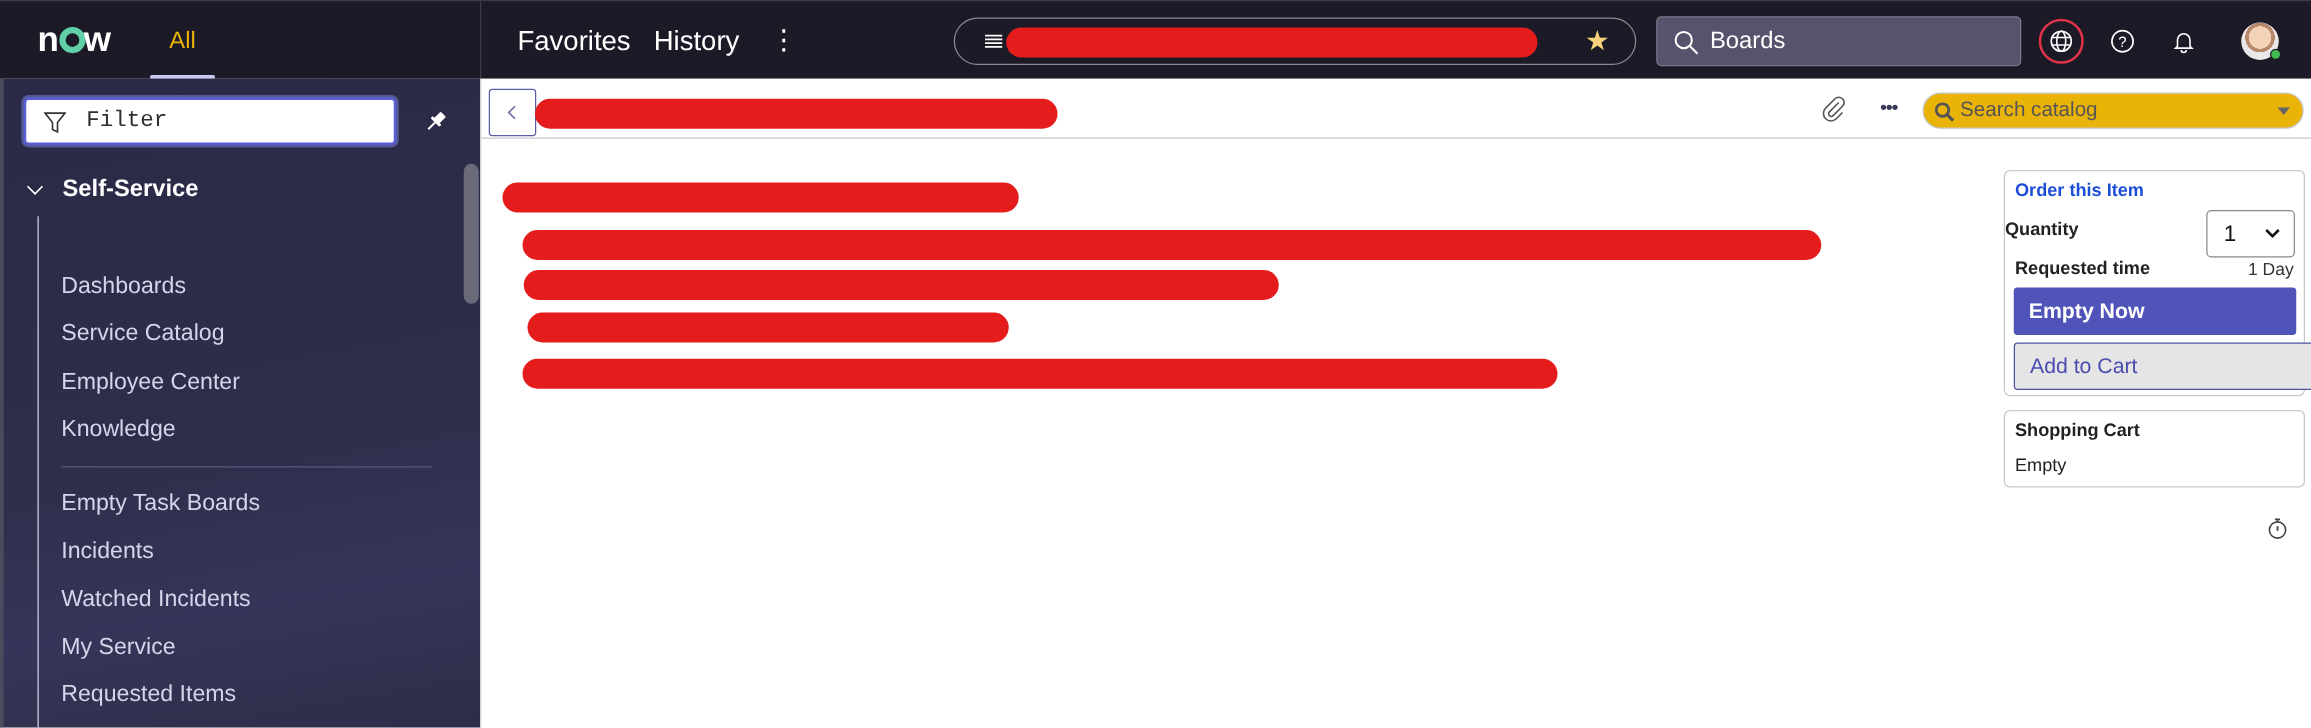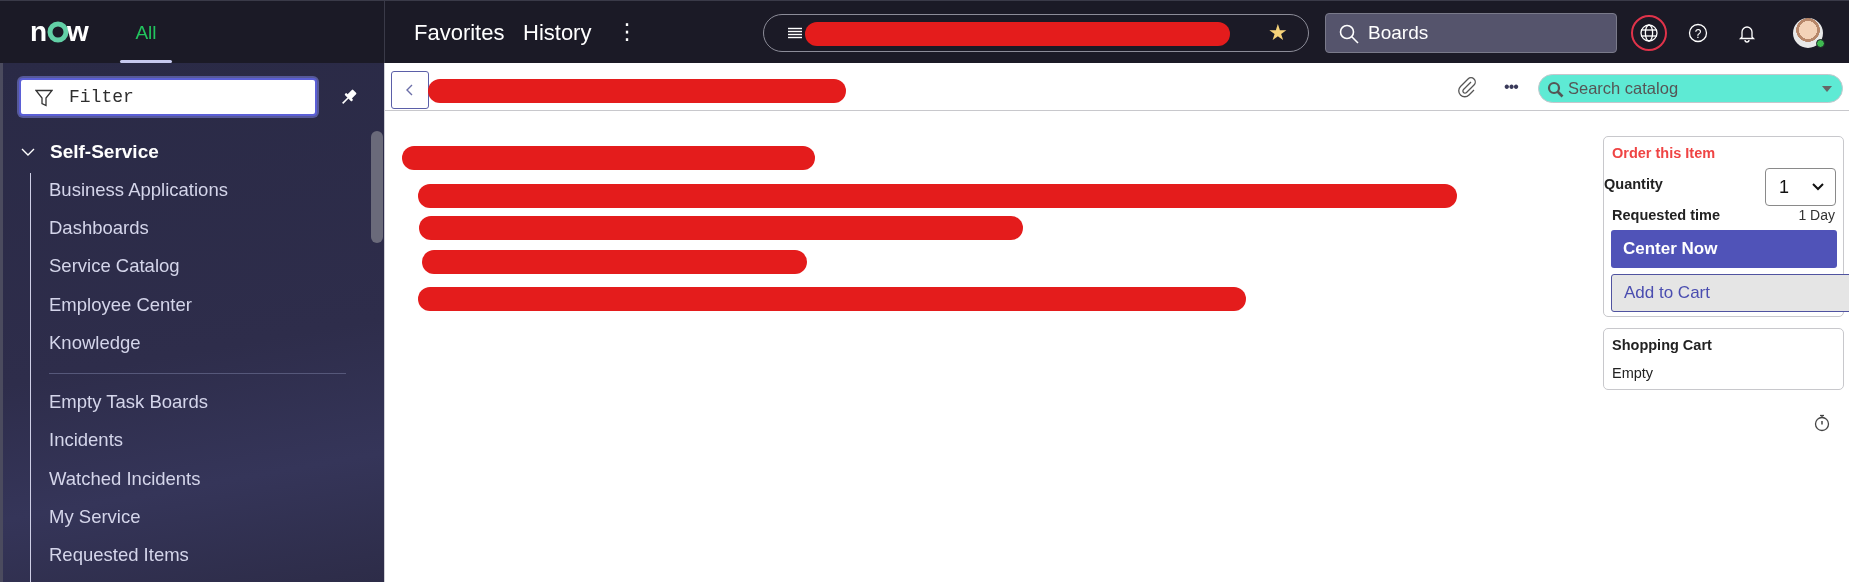--- a/index.html
+++ b/index.html
@@ -1,21 +1,21 @@
 <!DOCTYPE html>
 <html><head>
 <meta charset="utf-8">
 <style>
   * { box-sizing: border-box; margin: 0; padding: 0; }
   html, body { width: 1849px; height: 582px; overflow: hidden; background: #ffffff; font-family: "Liberation Sans", sans-serif; }
 
   
   .topbar { position: absolute; left: 0; top: 0; width: 1849px; height: 63px; background: #1b1a26; border-top: 1px solid #3a3a48; }
   .logo { position: absolute; left: 30px; top: 16px; width: 70px; height: 30px; }
-  .tab-all { position: absolute; left: 120px; top: 0; width: 52px; height: 63px; color: #22c55e; font-size: 19px; display: flex; align-items: center; justify-content: center; cursor: pointer; }
+  .tab-all { position: absolute; left: 120px; top: 0; width: 52px; height: 63px; color: #eab308; font-size: 19px; display: flex; align-items: center; justify-content: center; cursor: pointer; }
   .tab-all::after { content: ""; position: absolute; left: 0; right: 0; bottom: 1px; height: 3px; border-radius: 2px; background: #c7c9f0; }
   .vsep-top { position: absolute; left: 384px; top: 0; width: 1px; height: 63px; background: #3a3a48; }
   .nav-link { position: absolute; top: 0; height: 63px; color: #fff; font-size: 22px; display: flex; align-items: center; cursor: pointer; }
   .kebab { position: absolute; left: 616px; top: 20px; width: 14px; height: 24px; color: #fff; font-size: 22px; line-height: 22px; text-align: center; cursor: pointer; }
   .context-pill { position: absolute; left: 763px; top: 13px; width: 546px; height: 38px; border: 1px solid #8c8c98; border-radius: 19px; }
   .ctx-list-icon { position: absolute; left: 24px; top: 12px; width: 14px; height: 12px; }
   .ctx-redact { position: absolute; left: 41px; top: 7px; width: 425px; height: 24px; background: #e41c1c; border-radius: 12px; }
   .ctx-star { position: absolute; left: 504px; top: 7px; color: #f6d37a; font-size: 22px; line-height: 22px; cursor: pointer; }
   .global-search { position: absolute; left: 1325px; top: 12px; width: 292px; height: 40px; background: #55546c; border: 1px solid #7a7a8a; border-radius: 4px; }
   .gs-icon { position: absolute; left: 13px; top: 10px; width: 20px; height: 20px; }
@@ -40,30 +40,30 @@
   .sb-item { position: absolute; left: 49px; height: 30px; line-height: 30px; color: #d4d5ea; font-size: 18.5px; cursor: pointer; white-space: nowrap; }
   .sb-divider { position: absolute; left: 49px; top: 310px; width: 297px; height: 1px; background: #56587a; }
 
   
   .main { position: absolute; left: 384px; top: 63px; width: 1465px; height: 519px; background: #fff; border-left: 1px solid #d0d0d6; }
   .subheader { position: absolute; left: 0; top: 0; width: 1465px; height: 48px; border-bottom: 1px solid #c8c8cc; }
   .back-btn { position: absolute; left: 6px; top: 8px; width: 38px; height: 38px; border: 1px solid #5b5fa8; border-radius: 3px; display: flex; align-items: center; justify-content: center; cursor: pointer; background: #fff; }
   .title-redact { position: absolute; left: 43px; top: 16px; width: 418px; height: 24px; background: #e41c1c; border-radius: 12px; }
   .attach-icon { position: absolute; left: 1071px; top: 13px; width: 22px; height: 22px; cursor: pointer; }
   .more-icon { position: absolute; left: 1115px; top: 13px; width: 22px; height: 22px; color: #3a3a5a; font-size: 16px; line-height: 22px; text-align: center; letter-spacing: -1px; cursor: pointer; }
-  .catalog-search { position: absolute; left: 1153px; top: 11px; width: 305px; height: 29px; border: 1px solid #c6c6cc; border-radius: 15px; background: #5eead4; cursor: text; }
+  .catalog-search { position: absolute; left: 1153px; top: 11px; width: 305px; height: 29px; border: 1px solid #c6c6cc; border-radius: 15px; background: #eab308; cursor: text; }
   .cs-icon { position: absolute; left: 8px; top: 6px; width: 17px; height: 17px; }
   .cs-text { position: absolute; left: 29px; top: 0; height: 27px; line-height: 27px; color: #555; font-size: 16.5px; }
   .cs-caret { position: absolute; right: 10px; top: 11px; width: 0; height: 0; border-left: 5px solid transparent; border-right: 5px solid transparent; border-top: 6px solid #666; }
 
   .redact { position: absolute; height: 24px; background: #e41c1c; border-radius: 12px; }
 
   
   .order-card { position: absolute; left: 1218px; top: 73px; width: 241px; height: 181px; border: 1px solid #c8c8cc; border-radius: 5px; background: #fff; }
-  .oc-title { position: absolute; left: 8px; top: 8px; font-size: 14.5px; font-weight: bold; color: #ef4444; }
+  .oc-title { position: absolute; left: 8px; top: 8px; font-size: 14.5px; font-weight: bold; color: #1d4ed8; }
   .oc-qty-label { position: absolute; left: 0; top: 39px; font-size: 14.5px; font-weight: bold; color: #222; }
   .qty-select { position: absolute; left: 161px; top: 31px; width: 71px; height: 38px; border: 1px solid #8a8a8a; border-radius: 4px; background: #fff; cursor: pointer; }
   .qty-value { position: absolute; left: 13px; top: 0; line-height: 36px; font-size: 18px; color: #111; }
   .qty-chev { position: absolute; right: 10px; top: 12px; width: 14px; height: 12px; }
   .oc-del-label { position: absolute; left: 8px; top: 70px; font-size: 14.5px; font-weight: bold; color: #222; }
   .oc-del-value { position: absolute; right: 8px; top: 70px; font-size: 14px; color: #333; }
   .btn-order { position: absolute; left: 7px; top: 93px; width: 226px; height: 38px; background: #5053b8; border-radius: 3px; color: #fff; font-size: 17px; font-weight: bold; padding-left: 12px; line-height: 38px; cursor: pointer; }
   .btn-cart { position: absolute; left: 7px; top: 137px; width: 256px; height: 38px; border: 1px solid #5053a0; border-radius: 3px; color: #4a4db0; font-size: 17px; font-weight: normal; padding-left: 12px; line-height: 36px; background: #e5e5e5; cursor: pointer; }
   .cart-card { position: absolute; left: 1218px; top: 265px; width: 241px; height: 62px; border: 1px solid #c8c8cc; border-radius: 5px; background: #fff; }
   .cc-title { position: absolute; left: 8px; top: 8px; font-size: 14.5px; font-weight: bold; color: #222; }
@@ -149,21 +149,20 @@
   <div class="sb-scroll"></div>
 
   <div class="section-head">
     <svg class="chev" viewBox="0 0 16 16">
         <polyline points="2,5 8,11 14,5" fill="none" stroke="#fff" stroke-width="1.4"></polyline>
       </svg>
     <span>Self-Service</span>
   </div>
   <div class="tree-line"></div>
 
-  <div class="sb-item" style="top:112px">Business Applications</div>
   <div class="sb-item" style="top:150px">Dashboards</div>
   <div class="sb-item" style="top:188px">Service Catalog</div>
   <div class="sb-item" style="top:227px">Employee Center</div>
   <div class="sb-item" style="top:265px">Knowledge</div>
   <div class="sb-divider"></div>
   <div class="sb-item" style="top:324px">Empty Task Boards</div>
   <div class="sb-item" style="top:362px">Incidents</div>
   <div class="sb-item" style="top:401px">Watched Incidents</div>
   <div class="sb-item" style="top:439px">My Service</div>
   <div class="sb-item" style="top:477px">Requested Items</div>
@@ -203,21 +202,21 @@
     <div class="oc-title">Order this Item</div>
     <div class="oc-qty-label">Quantity</div>
     <div class="qty-select">
       <span class="qty-value">1</span>
       <svg class="qty-chev" viewBox="0 0 14 12">
           <polyline points="2,3 7,8 12,3" fill="none" stroke="#111" stroke-width="2"></polyline>
         </svg>
     </div>
     <div class="oc-del-label">Requested time</div>
     <div class="oc-del-value">1 Day</div>
-    <div class="btn-order">Center Now</div>
+    <div class="btn-order">Empty Now</div>
     <div class="btn-cart">Add to Cart</div>
   </div>
 
   <div class="cart-card">
     <div class="cc-title">Shopping Cart</div>
     <div class="cc-value">Empty</div>
   </div>
 
   <svg class="timer-icon" viewBox="0 0 18 18">
     <circle cx="9" cy="10" r="6.5" fill="none" stroke="#444" stroke-width="1.3"></circle>

